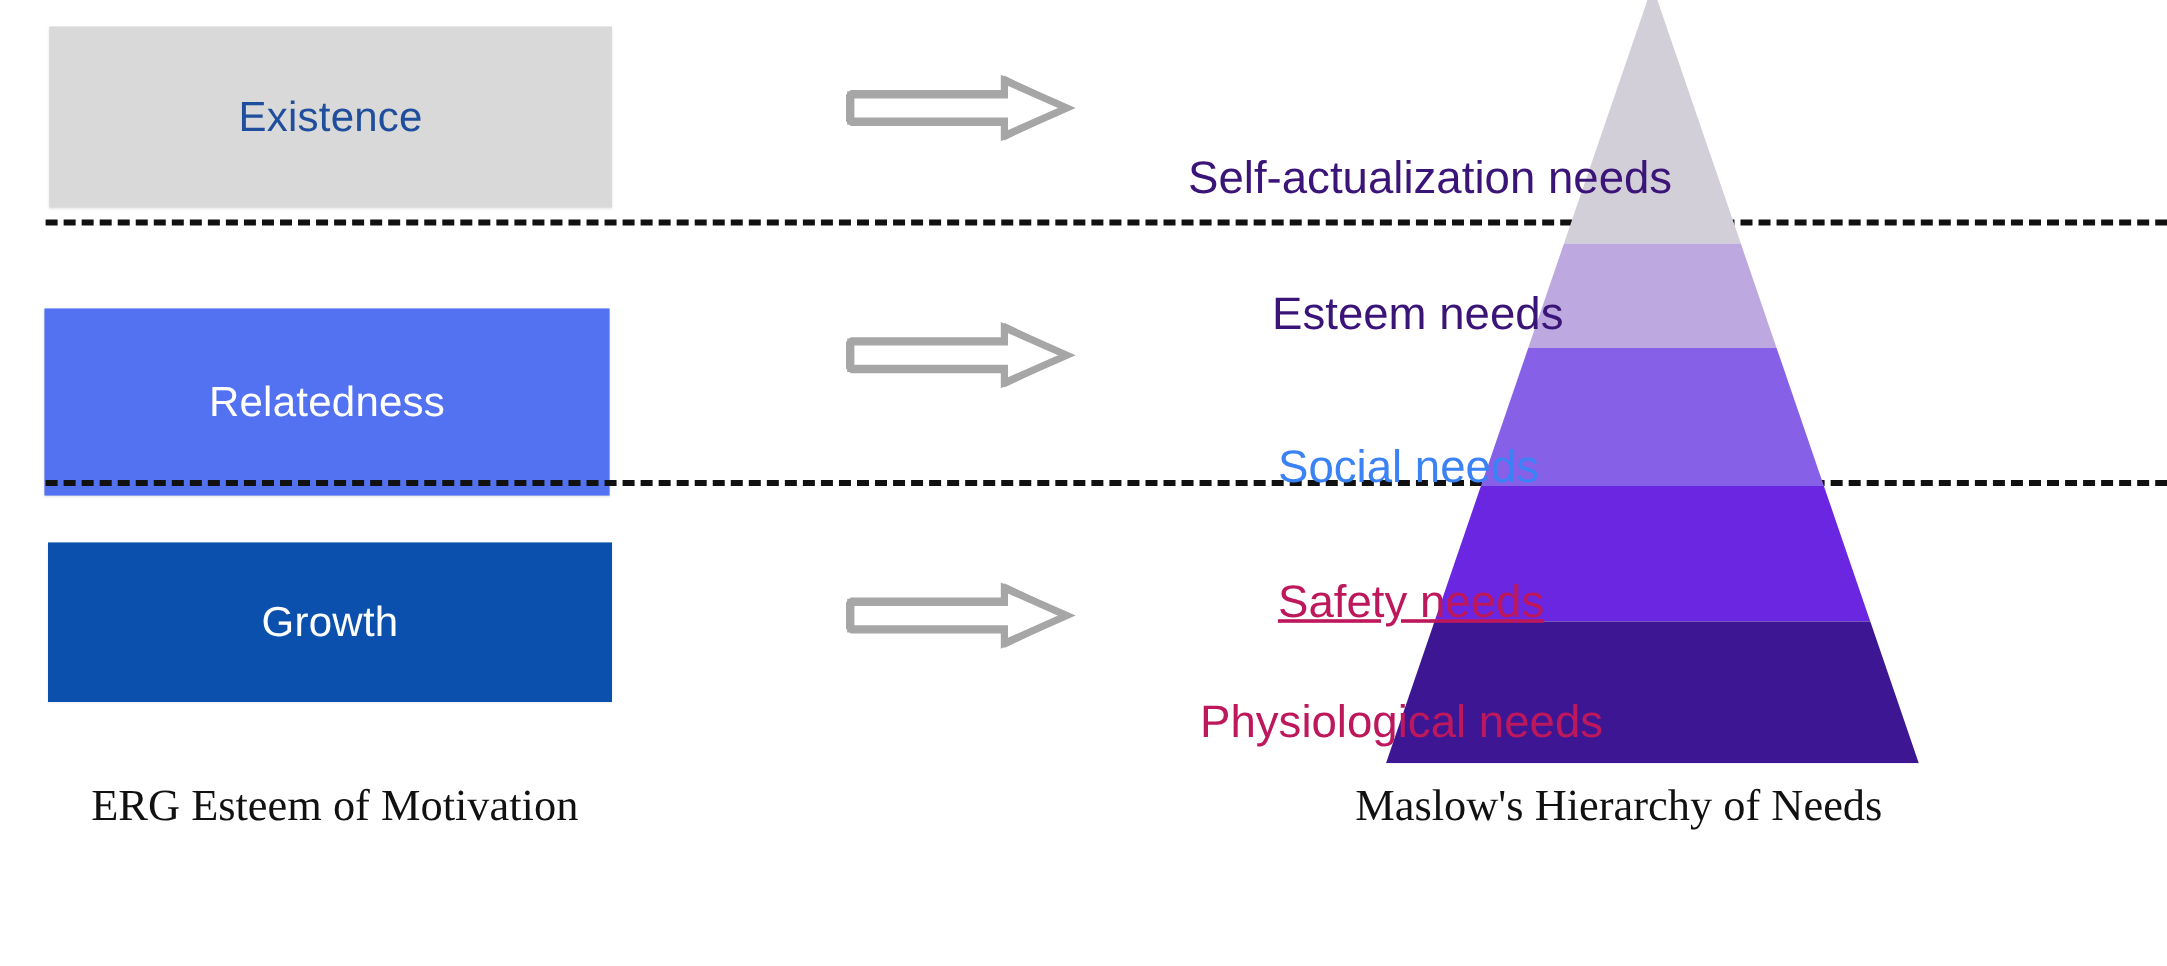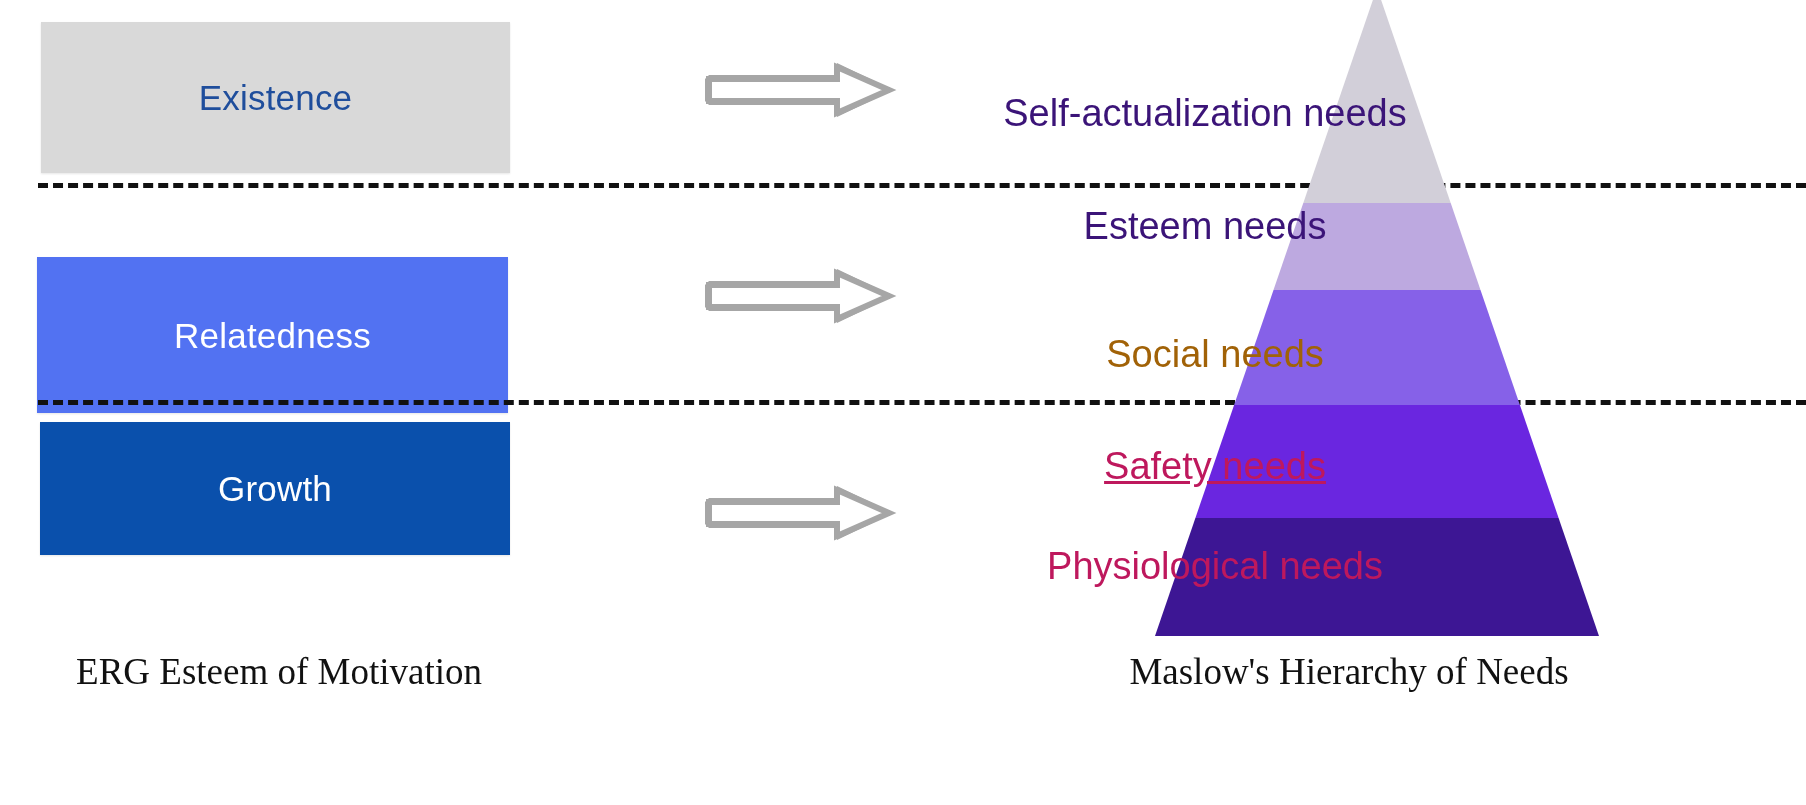--- a/index.html
+++ b/index.html
@@ -46,21 +46,21 @@
 
   #erg-relatedness {
     left: 37px; top: 257px;
     width: 471px; height: 156px;
     background: #5272f2;
     box-shadow: 0 1px 2px rgba(0,0,0,0.10);
   }
   #erg-relatedness .erg-label { color: #ffffff; }
 
   #erg-growth {
-    left: 40px; top: 422px;
+    left: 40px; top: 452px;
     width: 470px; height: 133px;
     background: #0a50ac;
     box-shadow: 0 1px 2px rgba(0,0,0,0.10);
     text-align: right;
   }
   #erg-growth .erg-label { color: #ffffff; }
 
   
   .divider {
     position: absolute;
@@ -88,38 +88,39 @@
     position: absolute;
     left: 827px;
     top: 0px;
     width: 979px;
     height: 636px;
   }
   #pyramid svg { display: block; width: 100%; height: 100%; }
 
   .band-label {
     position: absolute;
-    text-align: center;
+    text-align: left;
     font-family: "Liberation Sans", sans-serif;
     font-weight: 300;
     white-space: nowrap;
     pointer-events: none;
+    margin-top: 36px;
   }
 
   #label-self-actualization {
     left: 990px; top: 92px; width: 430px;
     font-size: 38px; color: #3b1478;
   }
   #label-esteem {
     left: 1060px; top: 205px; width: 290px;
     font-size: 38px; color: #3b1478;
   }
   #label-social {
     left: 1065px; top: 333px; width: 300px;
-    font-size: 38px; color: #a16207;
+    font-size: 38px; color: #3b82f6;
   }
   #label-safety {
     left: 1065px; top: 445px; width: 300px;
     font-size: 38px; color: #be185d; text-decoration: underline;
   }
   #label-physiological {
     left: 1000px; top: 545px; width: 430px;
     font-size: 38px; color: #be185d;
   }
 

